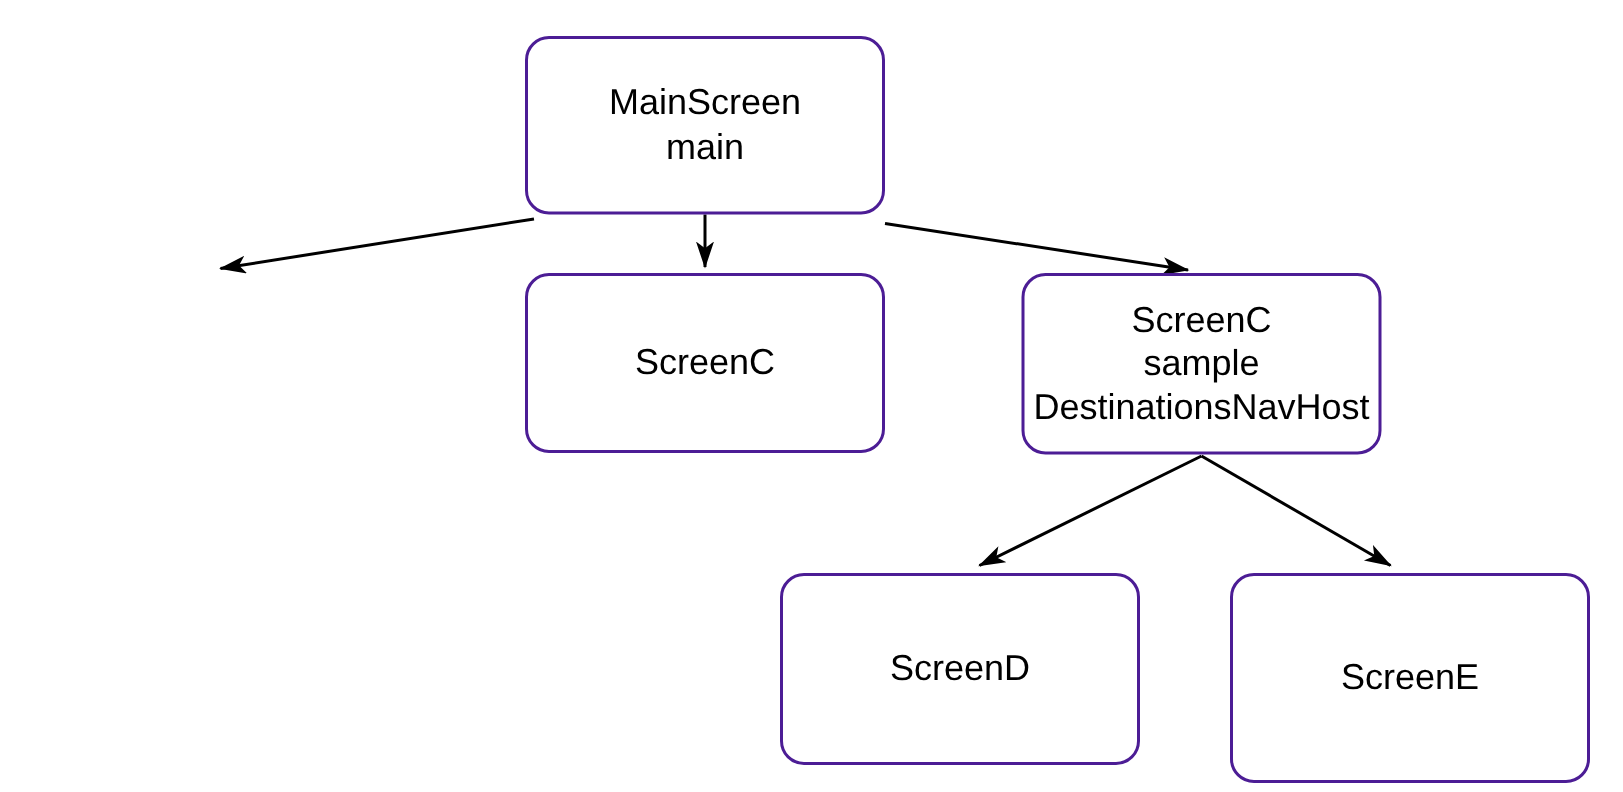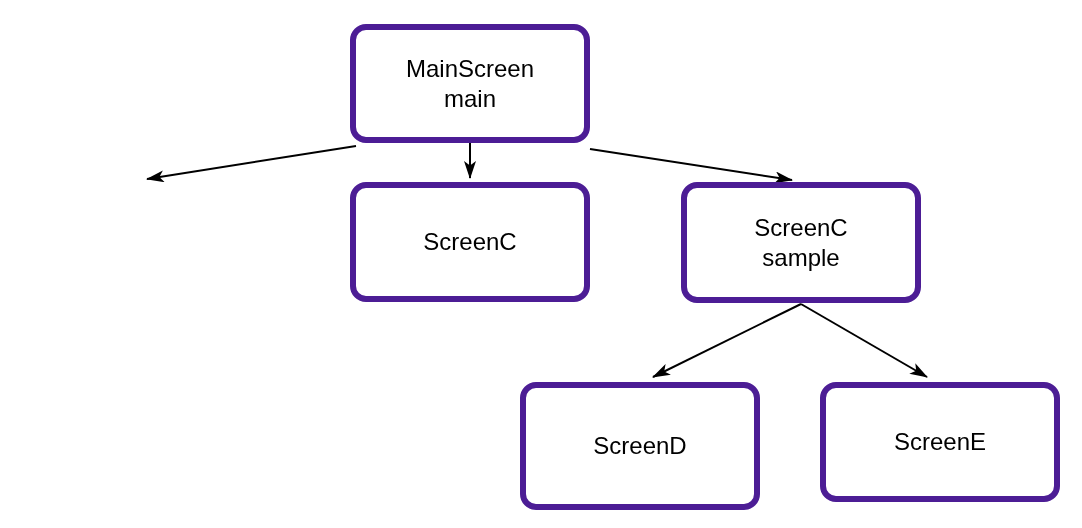--- a/index.html
+++ b/index.html
@@ -23,38 +23,38 @@
     height: 528px;
   }
   .edges-layer line {
     stroke: #000000;
     stroke-width: 2;
   }
   .node {
     position: absolute;
     box-sizing: border-box;
     background: #ffffff;
-    border: 6px solid #4c1d95;
+    border: 2px solid #4c1d95;
     border-radius: 16px;
     display: flex;
     flex-direction: column;
     align-items: center;
     justify-content: center;
     text-align: center;
     color: #000000;
     font-size: 24px;
     line-height: 1.22;
     white-space: nowrap;
   }
   .node-main   { left: 350px; top: 24px;  width: 240px; height: 119px; }
   .node-a      { left: 20px;  top: 182px; width: 240px; height: 120px; }
   .node-c      { left: 350px; top: 182px; width: 240px; height: 120px; }
   .node-sample { left: 681px; top: 182px; width: 240px; height: 121px; }
   .node-d      { left: 520px; top: 382px; width: 240px; height: 128px; }
-  .node-e      { left: 820px; top: 382px; width: 240px; height: 120px; }
+  .node-e      { left: 820px; top: 382px; width: 240px; height: 140px; }
 </style>
 </head>
 <body>
 
 <div class="canvas">
 
   <svg class="edges-layer" viewBox="0 0 1082 528" xmlns="http://www.w3.org/2000/svg">
     <defs>
       <marker id="arrow" markerUnits="userSpaceOnUse" markerWidth="22" markerHeight="16" refX="17" refY="6" orient="auto">
         <path d="M 0 0 L 18 6 L 0 12 L 4.5 6 Z" fill="#000000"></path>
@@ -73,20 +73,21 @@
   </div>
 
 
   <div class="node node-c">
     <div>ScreenC</div>
   </div>
 
   <div class="node node-sample">
     <div>ScreenC</div>
     <div>sample</div>
+    <div>DestinationsNavHost</div>
   </div>
 
   <div class="node node-d">
     <div>ScreenD</div>
   </div>
 
   <div class="node node-e">
     <div>ScreenE</div>
   </div>
 

